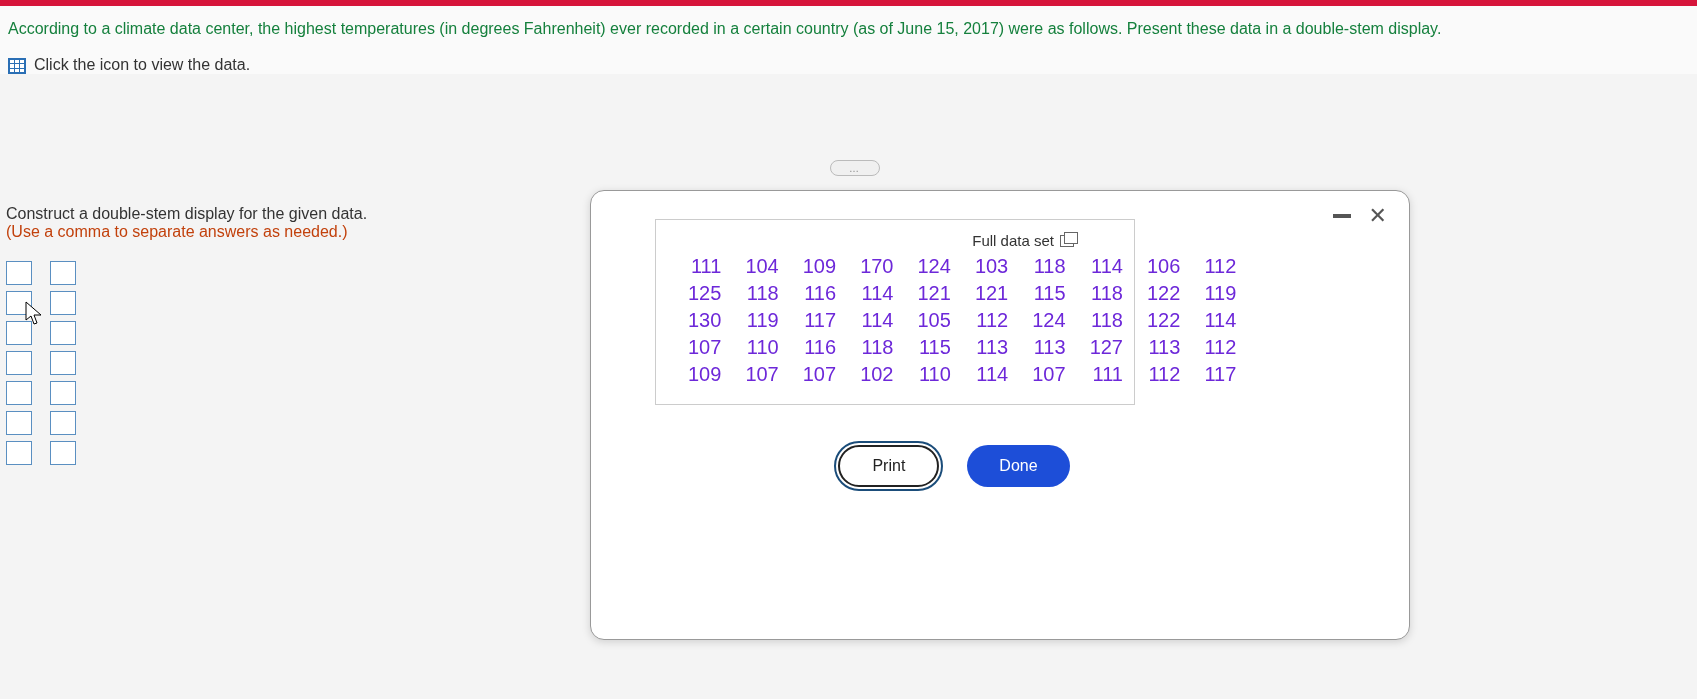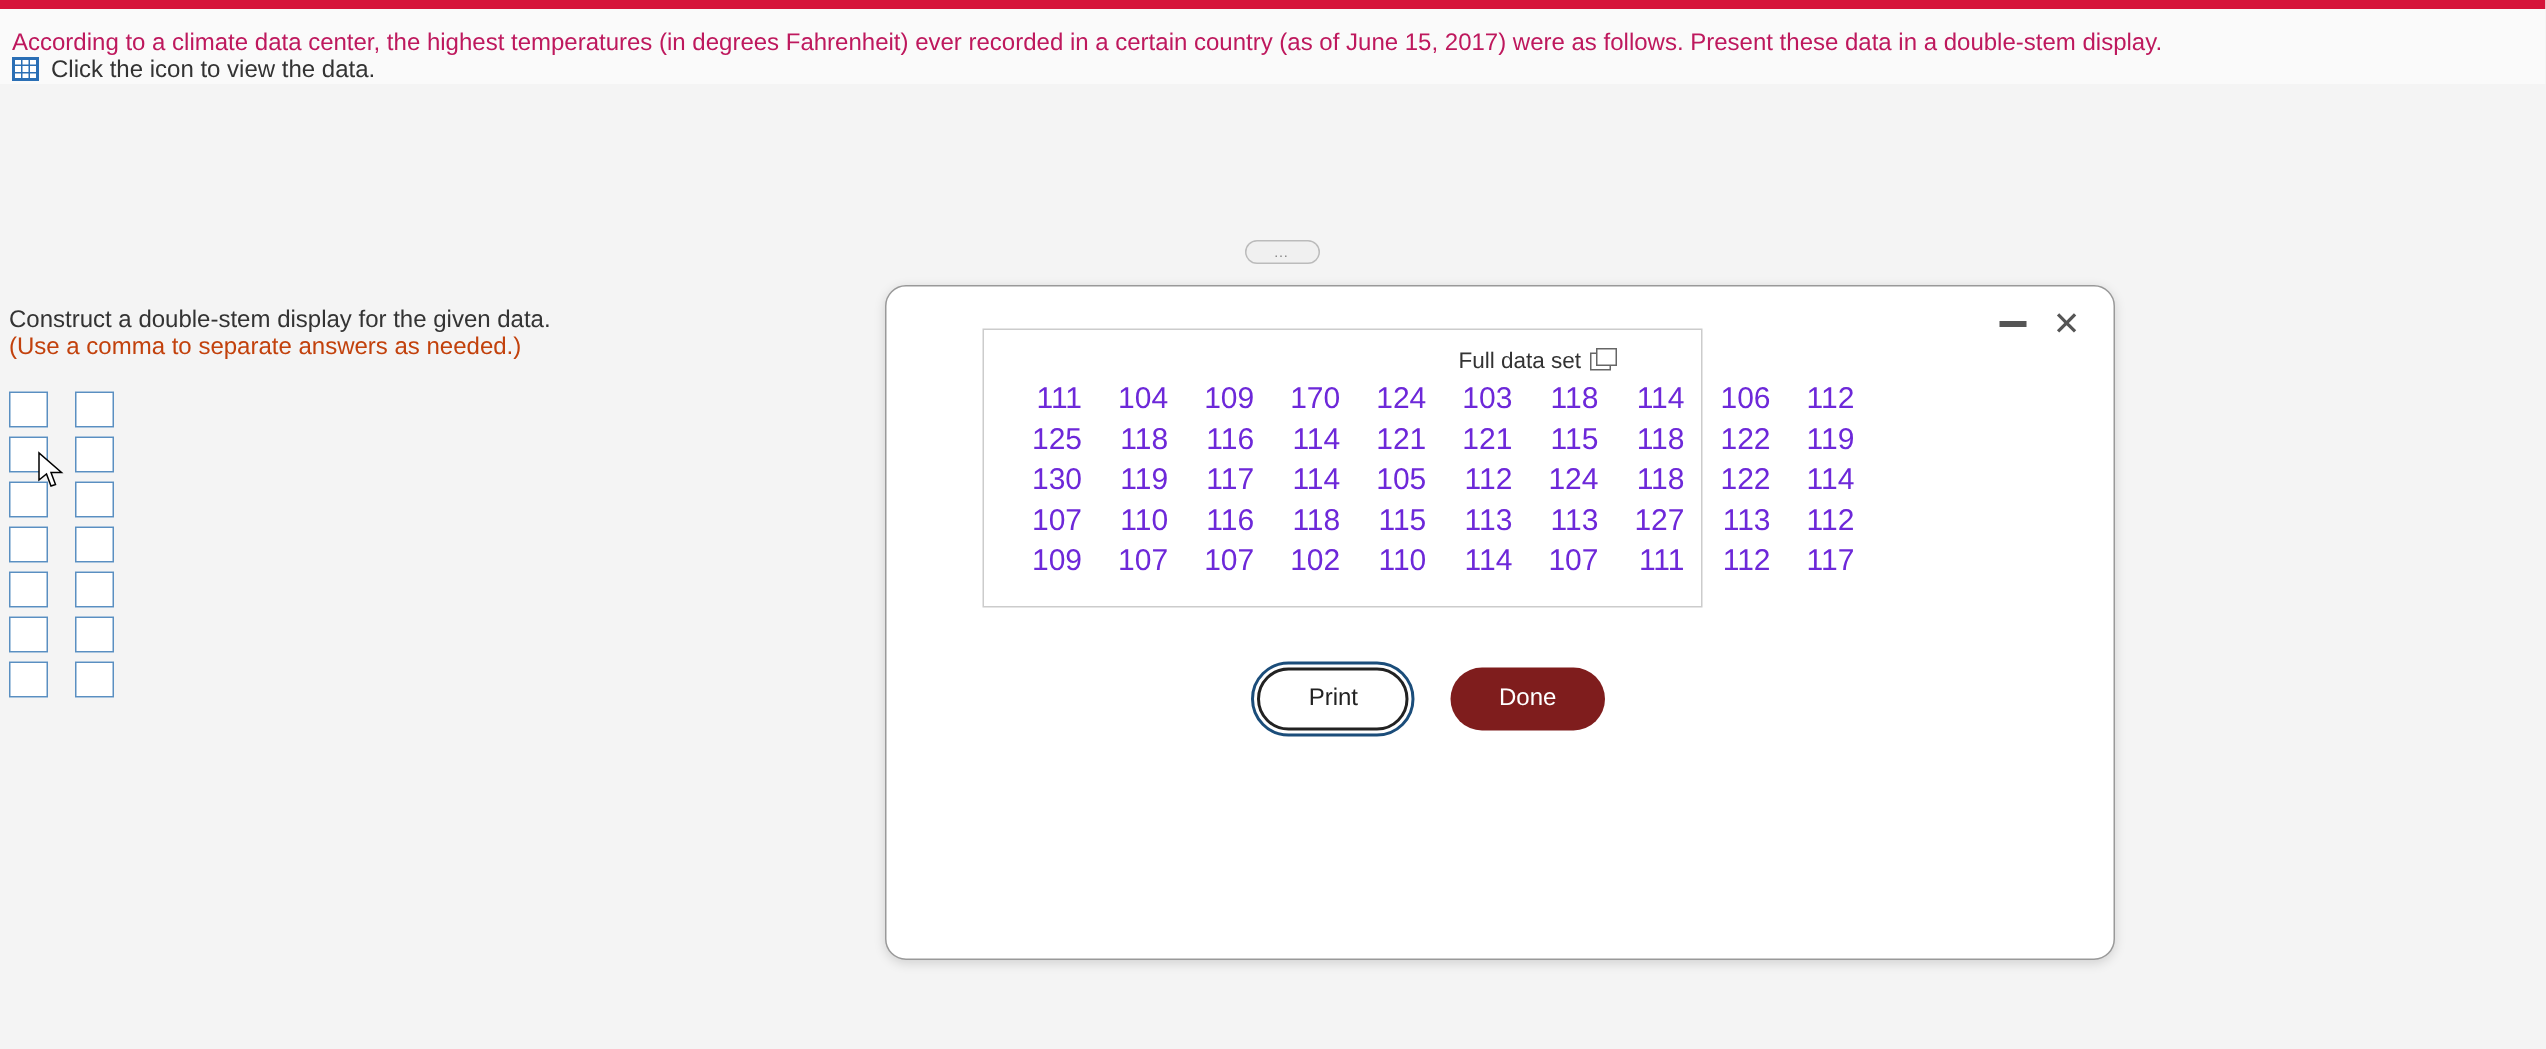--- a/index.html
+++ b/index.html
@@ -16,25 +16,26 @@
     height: 6px;
     background: #d6143a;
     width: 100%;
   }
   .problem-area {
     padding: 14px 8px 0 8px;
     background: #fafafa;
   }
   .problem-text {
     font-size: 16px;
-    color: #be185d;
+    color: #15803d;
+    margin-bottom: 18px;
   }
   .view-data-row {
     display: flex;
-    align-items: flex-start;
+    align-items: flex-end;
     gap: 8px;
     margin-bottom: 40px;
   }
   .grid-icon {
     width: 18px;
     height: 16px;
     border: 1px solid #2a6fb5;
     display: grid;
     grid-template-columns: repeat(3,1fr);
     grid-template-rows: repeat(3,1fr);
@@ -198,21 +199,21 @@
     cursor: pointer;
   }
   .btn-outline {
     background: #fff;
     color: #222;
     border: 2px solid #222;
     outline: 2px solid #1b4d7a;
     outline-offset: 2px;
   }
   .btn-solid {
-    background: #7f1d1d;
+    background: #1d4ed8;
     color: #fff;
     border: none;
   }
 </style>
 </head>
 <body>
 
 <div class="topbar"></div>
 
 <div class="problem-area">

